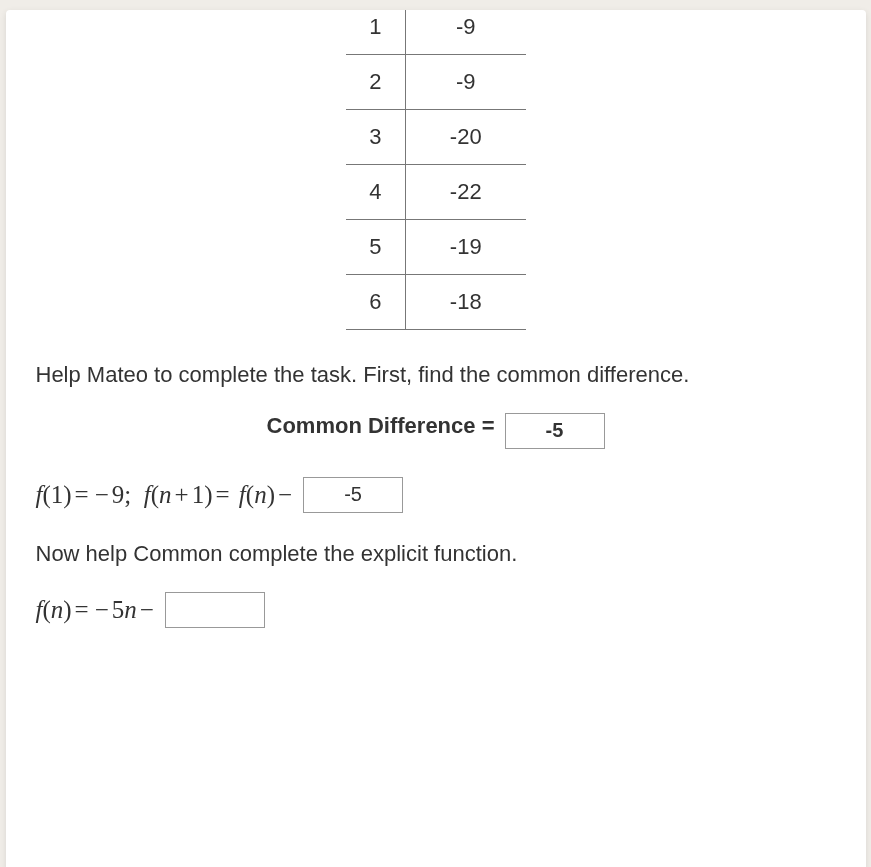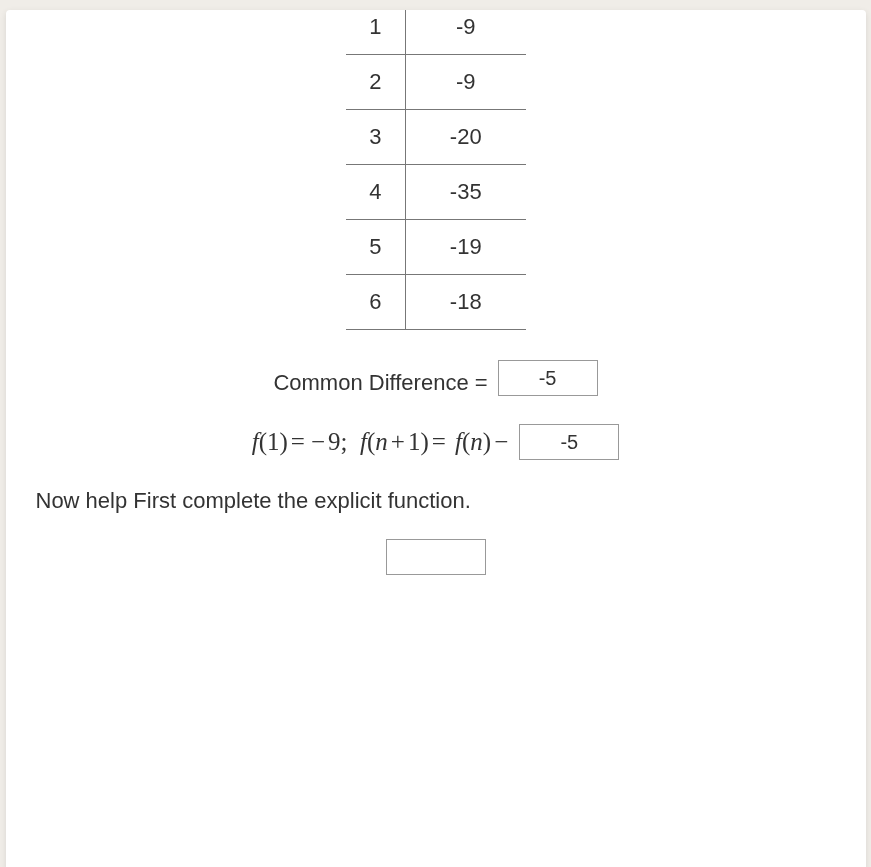--- a/index.html
+++ b/index.html
@@ -50,25 +50,26 @@
       padding-top: 4px;
     }
     .instruction {
       font-size: 22px;
       color: #333;
       margin: 22px 0;
       line-height: 1.4;
     }
     .centered-line {
       display: flex;
-      align-items: flex-end;
+      align-items: flex-start;
       justify-content: center;
       font-size: 22px;
       margin: 18px 0 28px;
       gap: 10px;
+      font-weight: bold;
     }
     .input-box {
       border: 1px solid #999;
       background: #fff;
       font-size: 20px;
       text-align: center;
       width: 100px;
       height: 36px;
       display: inline-flex;
       align-items: center;
@@ -96,21 +97,20 @@
     .math .num {
       font-style: normal;
     }
     .math .op {
       font-style: normal;
       margin: 0 3px;
     }
     .math-line {
       display: flex;
       align-items: center;
-      justify-content: center;
       gap: 8px;
       margin: 16px 0 26px;
     }
   </style>
 </head>
 <body>
 
 <div class="page">
 
   <div class="table-wrap">
@@ -123,49 +123,53 @@
       <tr>
         <td>2</td>
         <td>-9</td>
       </tr>
       <tr>
         <td>3</td>
         <td>-20</td>
       </tr>
       <tr>
         <td>4</td>
-        <td>-35</td>
+        <td>-22</td>
       </tr>
       <tr>
         <td>5</td>
         <td>-19</td>
       </tr>
       <tr>
         <td>6</td>
         <td>-18</td>
       </tr>
     </tbody>
       </table>
   </div>
 
+  <p class="instruction">Help Mateo to complete the task. First, find the common difference.</p>
 
   <div class="centered-line">
     <span>Common Difference =</span>
     <span class="input-box">-5</span>
   </div>
 
 
   <div class="math-line">
     <span class="math">
       f<span class="paren">(</span><span class="num">1</span><span class="paren">)</span><span class="op">=</span><span class="op">−</span><span class="num">9</span><span class="paren">;</span>&nbsp;&nbsp;f<span class="paren">(</span>n<span class="op">+</span><span class="num">1</span><span class="paren">)</span><span class="op">=</span> f<span class="paren">(</span>n<span class="paren">)</span><span class="op">−</span>
     </span>
     <span class="input-box">-5</span>
   </div>
 
-  <p class="instruction">Now help First complete the explicit function.</p>
+  <p class="instruction">Now help Common complete the explicit function.</p>
 
 
 
   <div class="math-line">
+    <span class="math">
+      f<span class="paren">(</span>n<span class="paren">)</span><span class="op">=</span><span class="op">−</span><span class="num">5</span>n<span class="op">−</span>
+    </span>
     <span class="input-box"></span>
   </div>
 
 </div>
 
 </body></html>

